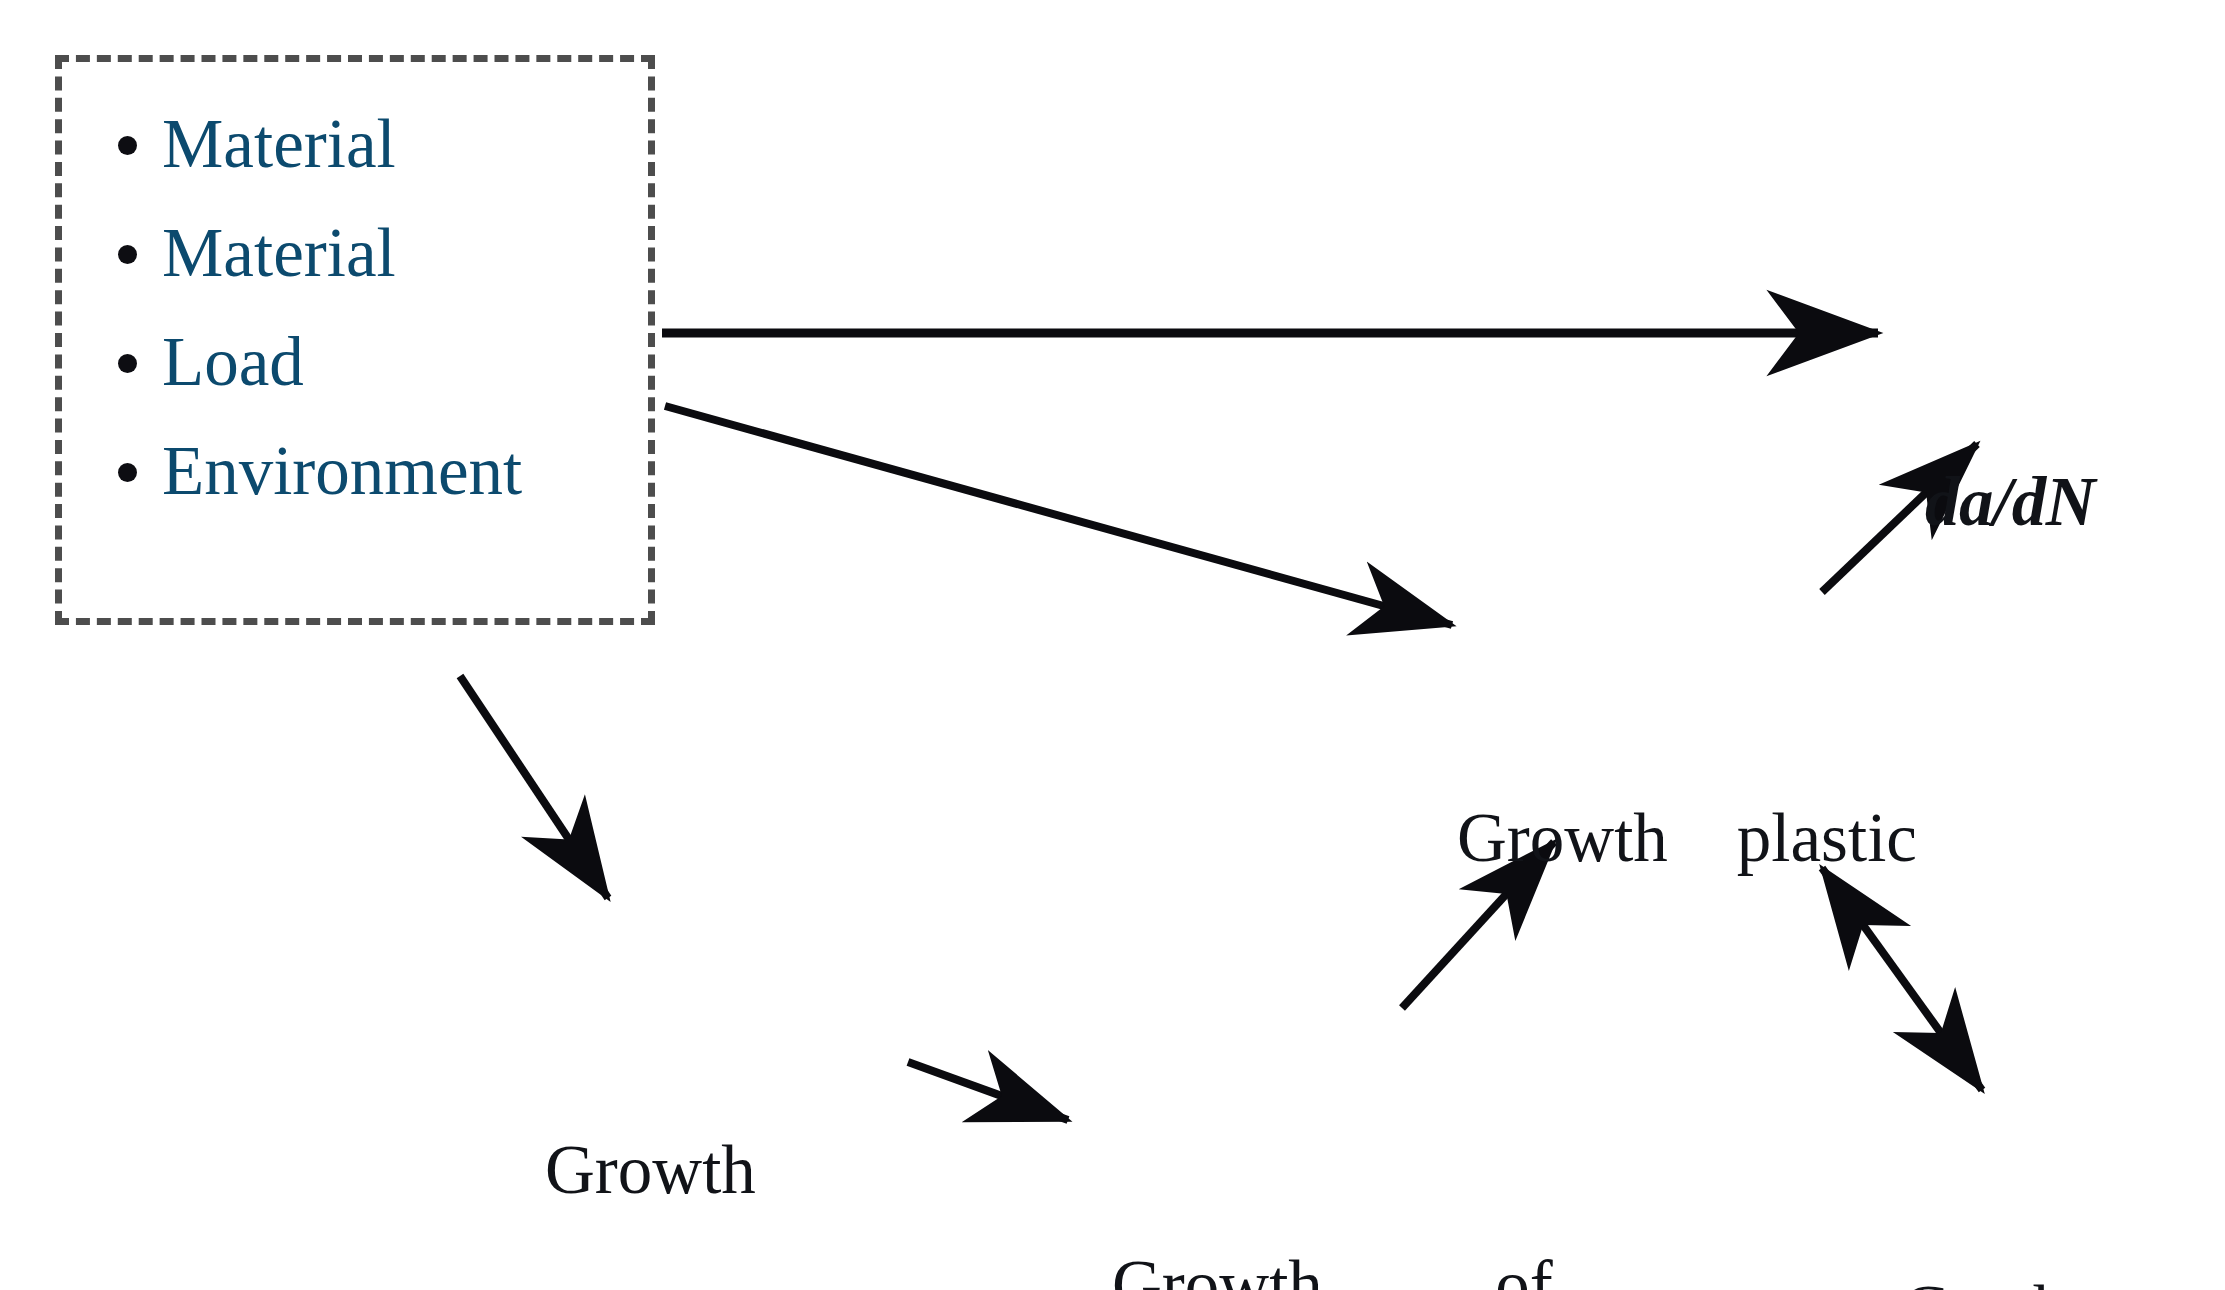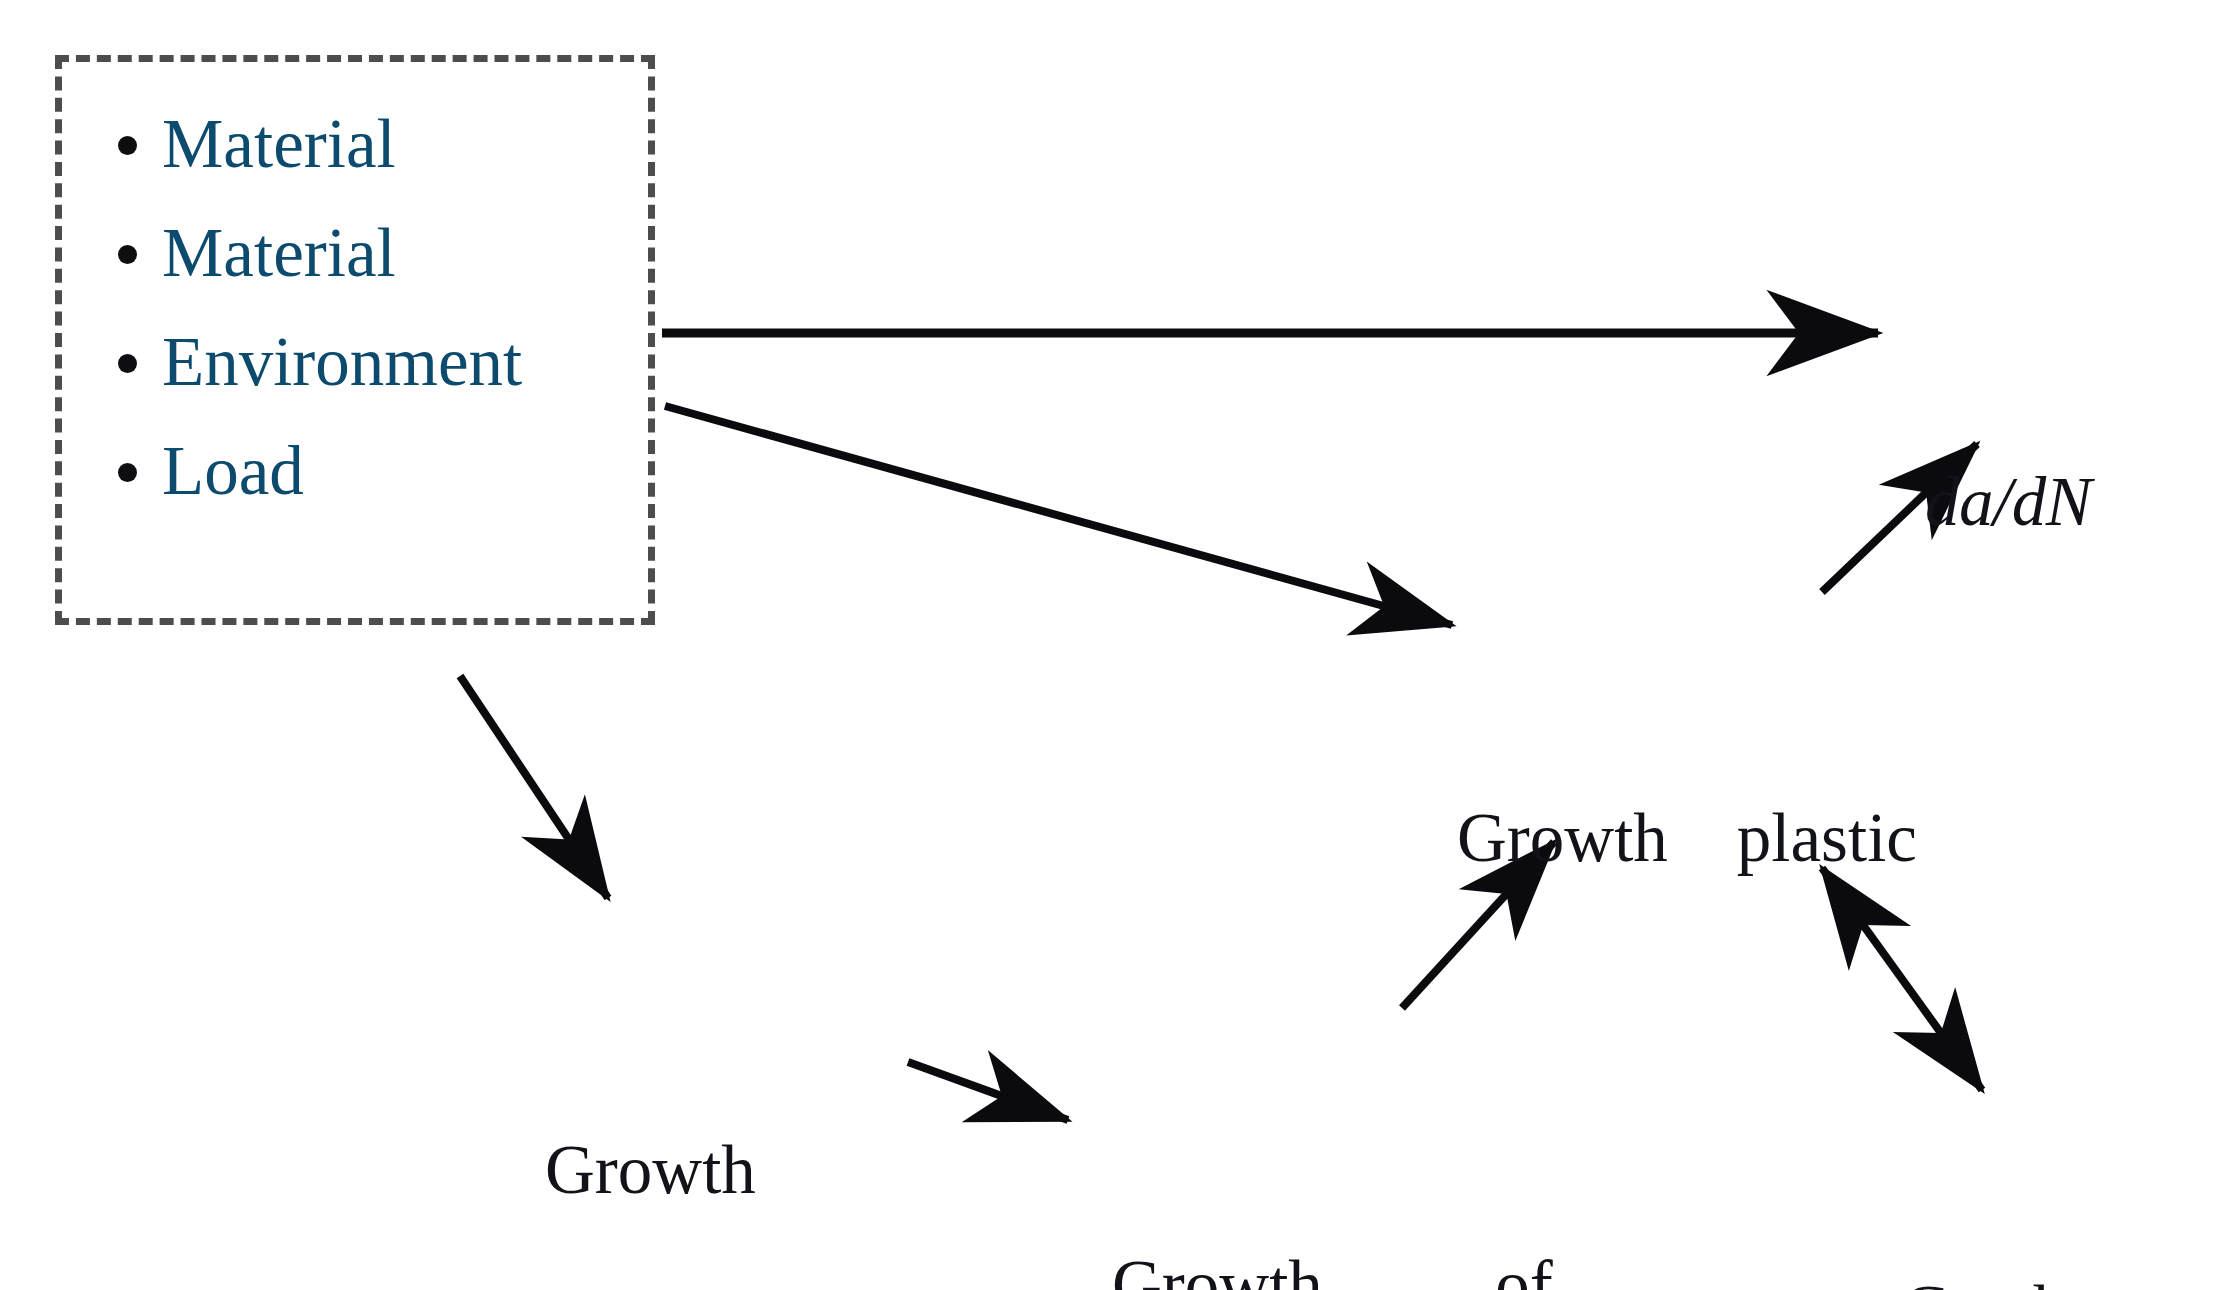--- a/index.html
+++ b/index.html
@@ -67,21 +67,21 @@
   .node {
     position: absolute;
     font-size: 69px;
     line-height: 92px;
     color: #111318;
     white-space: pre;
   }
   .node .ln { display: block; }
 
   #node-dadn {
-    font-weight: normal;
+    font-weight: bold;
     font-style: italic;
     letter-spacing: -0.5px;
   }
 </style>
 </head>
 <body>
 
 <div id="canvas">
 
   <svg id="arrow-layer" viewBox="0 0 2225 1290" width="2225" height="1290" xmlns="http://www.w3.org/2000/svg">
@@ -114,25 +114,25 @@
       <li class="bullet-item">
         <span class="bullet-dot"></span>
         <span>Material</span>
       </li>
       <li class="bullet-item">
         <span class="bullet-dot"></span>
         <span>Material</span>
       </li>
       <li class="bullet-item">
         <span class="bullet-dot"></span>
-        <span>Environment</span>
+        <span>Load</span>
       </li>
       <li class="bullet-item">
         <span class="bullet-dot"></span>
-        <span>Load</span>
+        <span>Environment</span>
       </li>
     </ul>
   </div>
 
   <div class="node" id="node-dadn" style="left:1925px; top:272px;">
     <span class="ln">da/dN</span>
   </div>
 
   <div class="node" style="left:1457px; top:608px;">
     <span class="ln">Growth    plastic</span>

